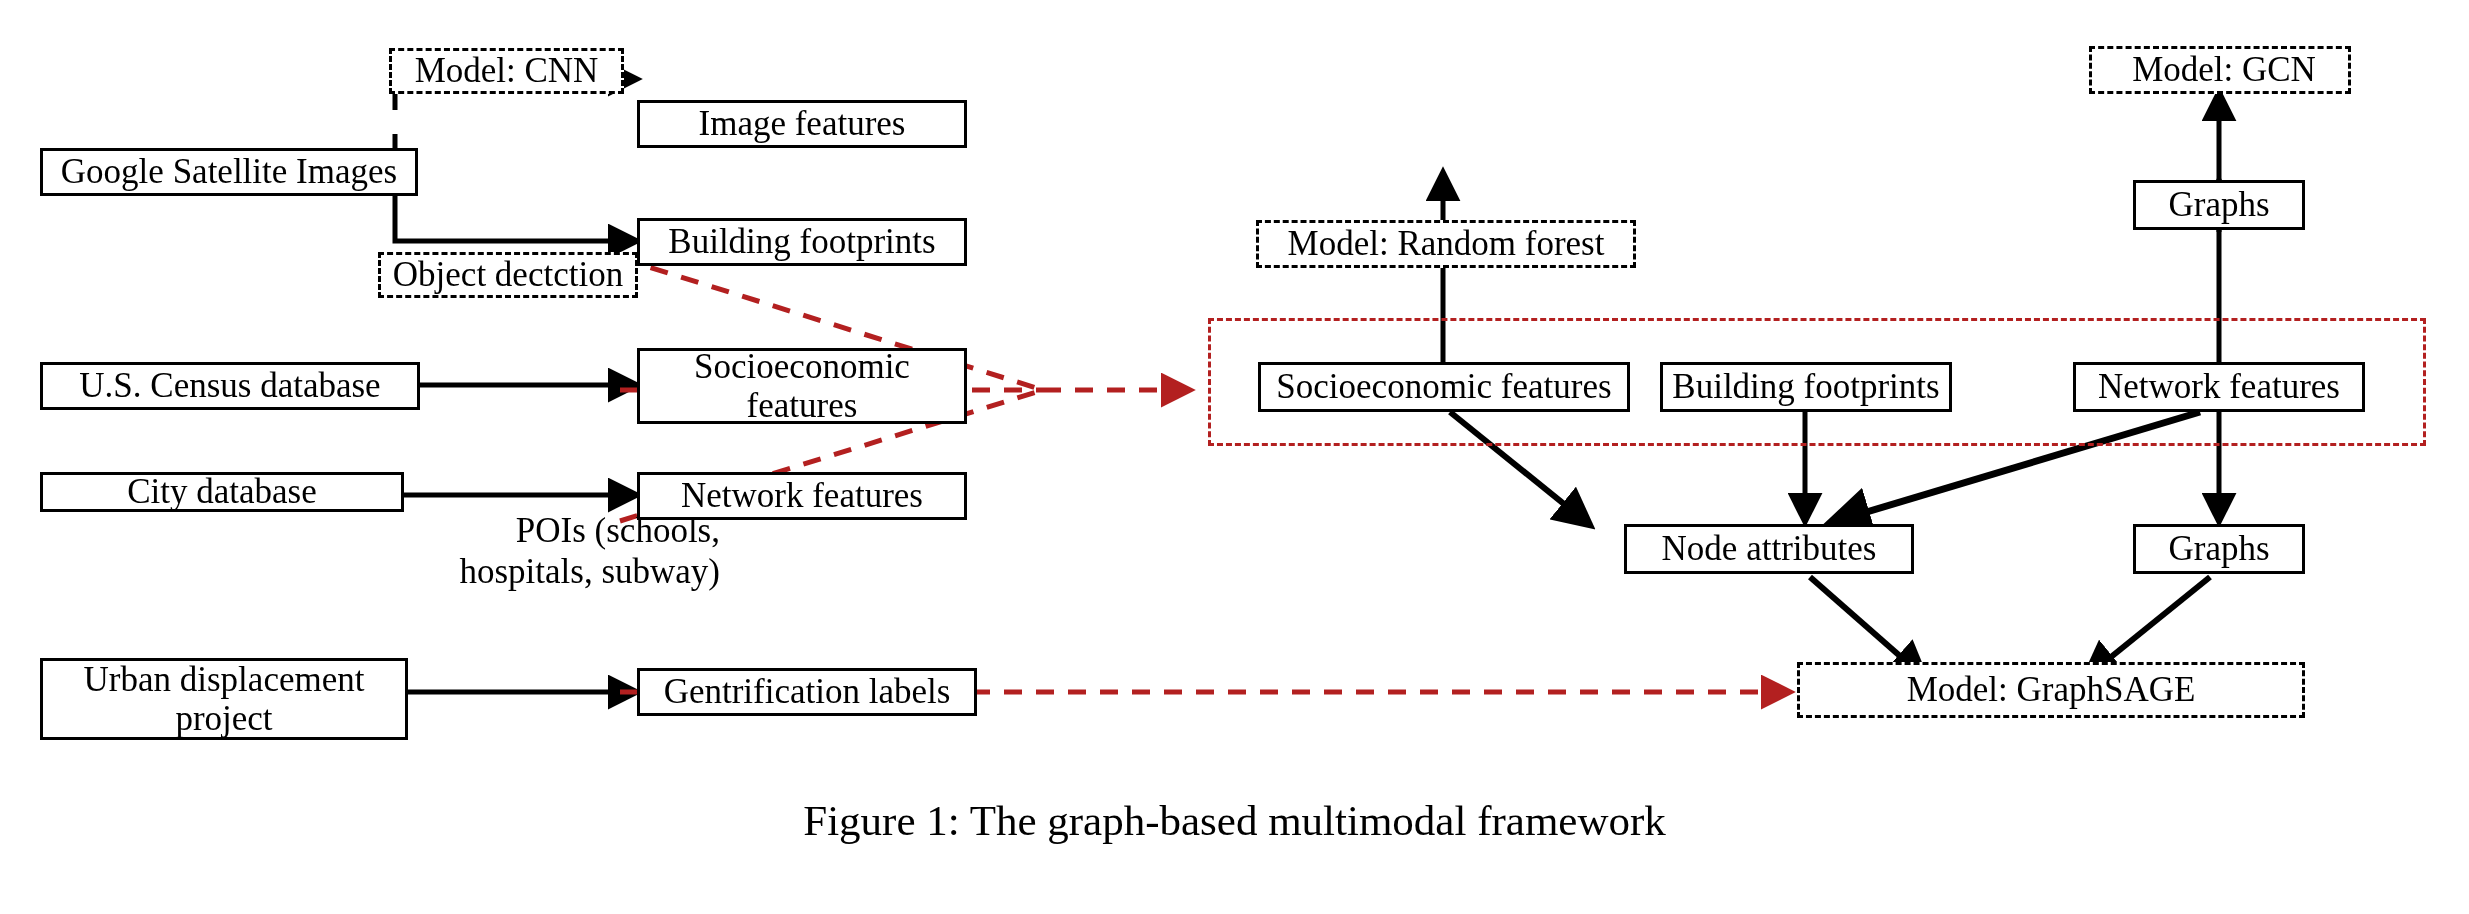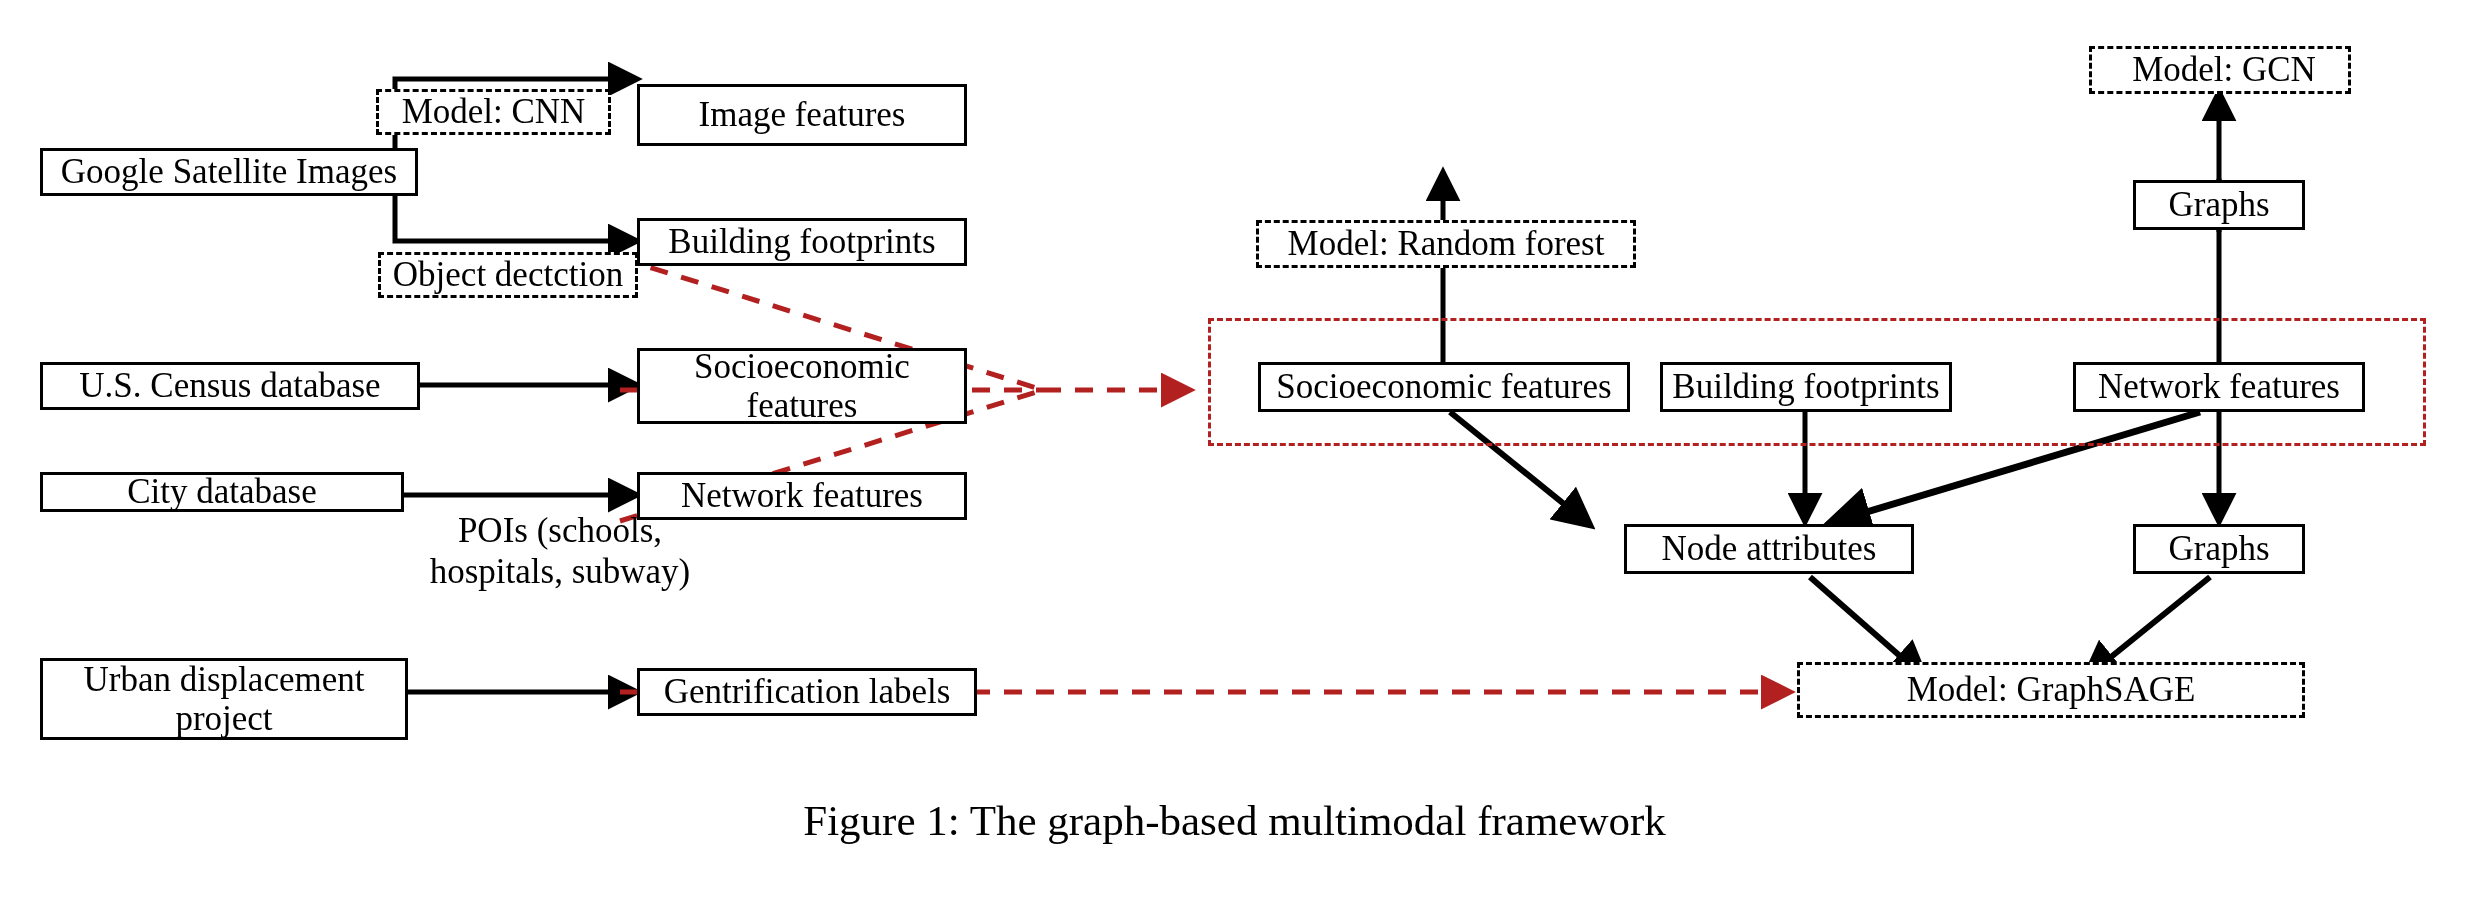--- a/index.html
+++ b/index.html
@@ -161,36 +161,36 @@
 
   <div class="node solid-box fs-35" style="left:40px; top:148px; width:378px; height:48px;text-align:center;">Google Satellite Images</div>
 
   <div class="node solid-box fs-35" style="left:40px; top:362px; width:380px; height:48px;">U.S. Census database</div>
 
   <div class="node solid-box fs-35" style="left:40px; top:472px; width:364px; height:40px;">City database</div>
 
   <div class="node solid-box fs-35" style="left:40px; top:658px; width:368px; height:82px; white-space:pre-line;">Urban displacement
 project</div>
 
-  <div class="node dashed-box fs-35" style="left:376px; top:48px; width:235px; height:46px;margin-top:41px;">Model: CNN</div>
+  <div class="node dashed-box fs-35" style="left:389px; top:48px; width:235px; height:46px;">Model: CNN</div>
 
   <div class="node dashed-box fs-35" style="left:378px; top:252px; width:260px; height:46px;">Object dectction</div>
 
-  <div class="node solid-box fs-35" style="left:637px; top:84px; width:330px; height:62px;">Image  features</div>
+  <div class="node solid-box fs-35" style="left:637px; top:100px; width:330px; height:48px;">Image  features</div>
 
   <div class="node solid-box fs-35" style="left:637px; top:218px; width:330px; height:48px;">Building  footprints</div>
 
   <div class="node solid-box fs-35" style="left:637px; top:348px; width:330px; height:76px; white-space:pre-line;">Socioeconomic
 features</div>
 
   <div class="node solid-box fs-35" style="left:637px; top:472px; width:330px; height:48px;">Network features</div>
 
   <div class="node solid-box fs-35" style="left:637px; top:668px; width:340px; height:48px;">Gentrification labels</div>
 
-  <div class="plain-label fs-35" style="left:400px; top:510px; width:320px; white-space:pre-line;">POIs (schools,
+  <div class="plain-label fs-35" style="left:400px; top:510px; width:320px; white-space:pre-line;text-align:right;">POIs (schools,
 hospitals, subway)</div>
 
   <div class="node dashed-box fs-35" style="left:1256px; top:220px; width:380px; height:48px;">Model: Random forest</div>
 
   <div class="node dashed-box fs-35" style="left:2089px; top:46px; width:262px; height:48px;padding-left:8px;">Model: GCN</div>
 
   <div class="node dashed-box fs-35" style="left:1797px; top:662px; width:508px; height:56px;">Model: GraphSAGE</div>
 
   <div class="node solid-box fs-35" style="left:1258px; top:362px; width:372px; height:50px;">Socioeconomic features</div>
 

